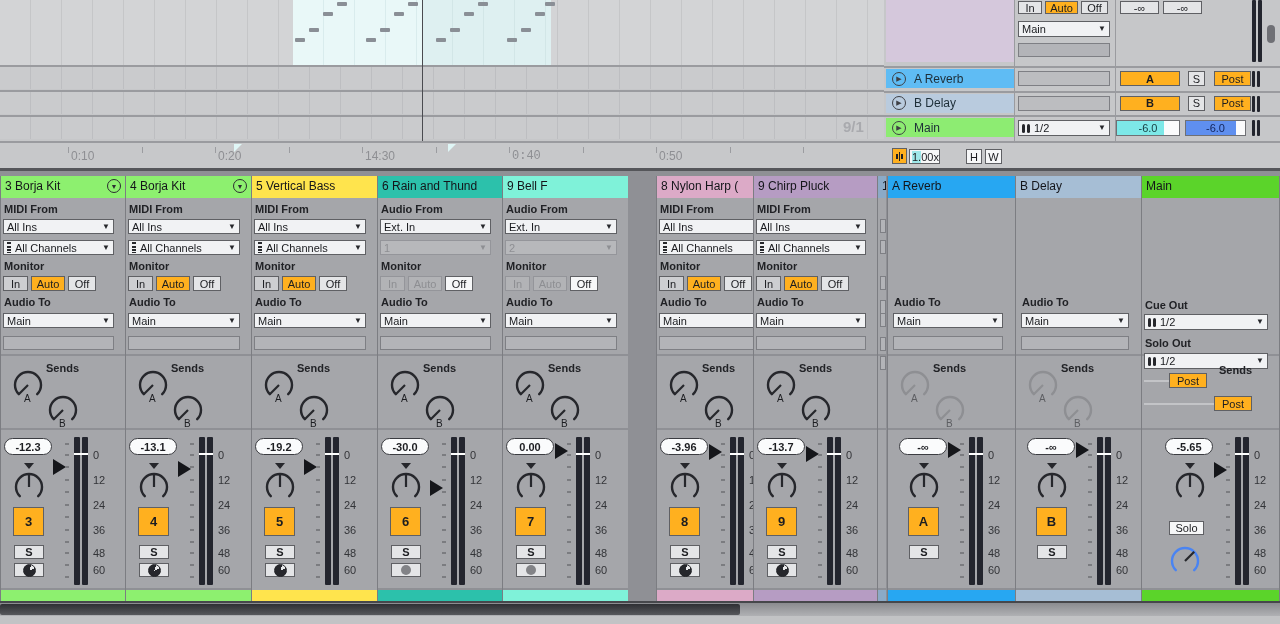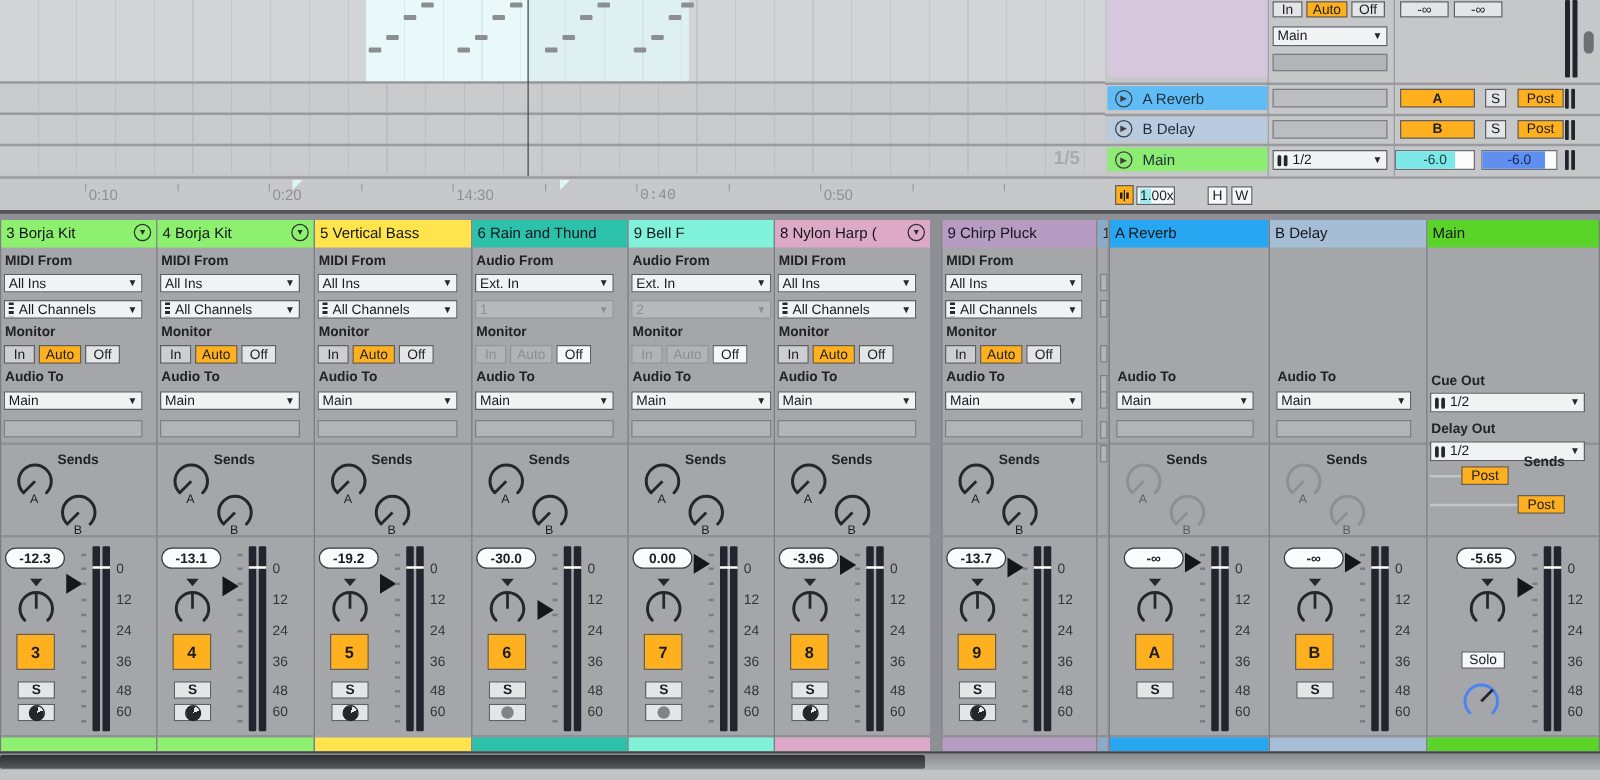--- a/index.html
+++ b/index.html
@@ -89,21 +89,21 @@
       <div class="note" style="left: 478px; top: 2px;"></div>
       <div class="note" style="left: 507px; top: 38px;"></div>
       <div class="note" style="left: 521px; top: 28px;"></div>
       <div class="note" style="left: 535px; top: 12px;"></div>
       <div class="note" style="left: 545px; top: 2px;"></div>
     </div>
   <div class="arrRow" style="top:65px"></div>
   <div class="arrRow" style="top:90px"></div>
   <div class="arrRow" style="top:115px"></div>
   <div id="playhead" style="left:422px"></div>
-  <div class="abs" style="left:843px;top:118px;font-size:15px;font-weight:700;color:#a9aaae">1/5</div>
+  <div class="abs" style="left:843px;top:118px;font-size:15px;font-weight:700;color:#a9aaae">9/1</div>
   <div id="ruler">
       <div class="rtick" style="left: 68px;"></div>
       <div class="rtick" style="left: 141.5px;"></div>
       <div class="rtick" style="left: 215px;"></div>
       <div class="rtick" style="left: 288.5px;"></div>
       <div class="rtick" style="left: 362px;"></div>
       <div class="rtick" style="left: 435.5px;"></div>
       <div class="rtick" style="left: 509px;"></div>
       <div class="rtick" style="left: 582.5px;"></div>
       <div class="rtick" style="left: 656px;"></div>
@@ -571,21 +571,21 @@
         <div class="mlbl" style="left: 92px; top: 117px;">48</div>
         <div class="mlbl" style="left: 92px; top: 134px;">60</div>
         <div class="btn on" style="left: 12px; top: 77px; width: 31px; height: 29px; font-size: 13px; font-weight: 700;">7</div>
         <div class="btn brighter" style="left: 13px; top: 115px; width: 30px; height: 14px; font-weight: 700;">S</div>
         <div class="btn brighter" style="left: 13px; top: 133px; width: 30px; height: 14px;">
           <div class="armA"></div>
         </div>
       </div>
       <div class="sec" style="top: 414px; height: 11px; background: rgb(127, 242, 217); border-bottom: none;"></div>
     </div>
-    <div class="mcol" style="left: 619px; width: 125px;">
+    <div class="mcol" style="left: 656px; width: 125px;">
       <div class="colh" style="left: 0px; top: 0px; width: 100%; height: 22px; background: rgb(220, 170, 199);">8 Nylon Harp (<div class="circarr">▼</div></div>
       <div class="sec" style="top: 24px; height: 156px;">
         <div class="lbl" style="left: 3px; top: 3px;">MIDI From</div>
         <div class="dd" style="left: 2px; top: 19px; width: 111px; height: 15px;">
           <span>All Ins</span>
           <span class="arr">▼</span>
         </div>
         <div class="dd" style="left: 2px; top: 40px; width: 111px; height: 15px;">
           <span class="pic"></span>
           <span>All Channels</span>
@@ -868,21 +868,21 @@
       <div class="sec" style="top: 24px; height: 156px;">
         <div class="lbl" style="left: 3px; top: 99px;">Cue Out</div>
         <div class="dd" style="left: 2px; top: 114px; width: 124px; height: 16px;">
           <span class="spk">
             <i></i>
             <i></i>
           </span>
           <span>1/2</span>
           <span class="arr">▼</span>
         </div>
-        <div class="lbl" style="left: 3px; top: 137px;">Delay Out</div>
+        <div class="lbl" style="left: 3px; top: 137px;">Solo Out</div>
         <div class="dd" style="left: 2px; top: 153px; width: 124px; height: 16px;">
           <span class="spk">
             <i></i>
             <i></i>
           </span>
           <span>1/2</span>
           <span class="arr">▼</span>
         </div>
       </div>
       <div class="sec" style="top: 180px; height: 74px;">

